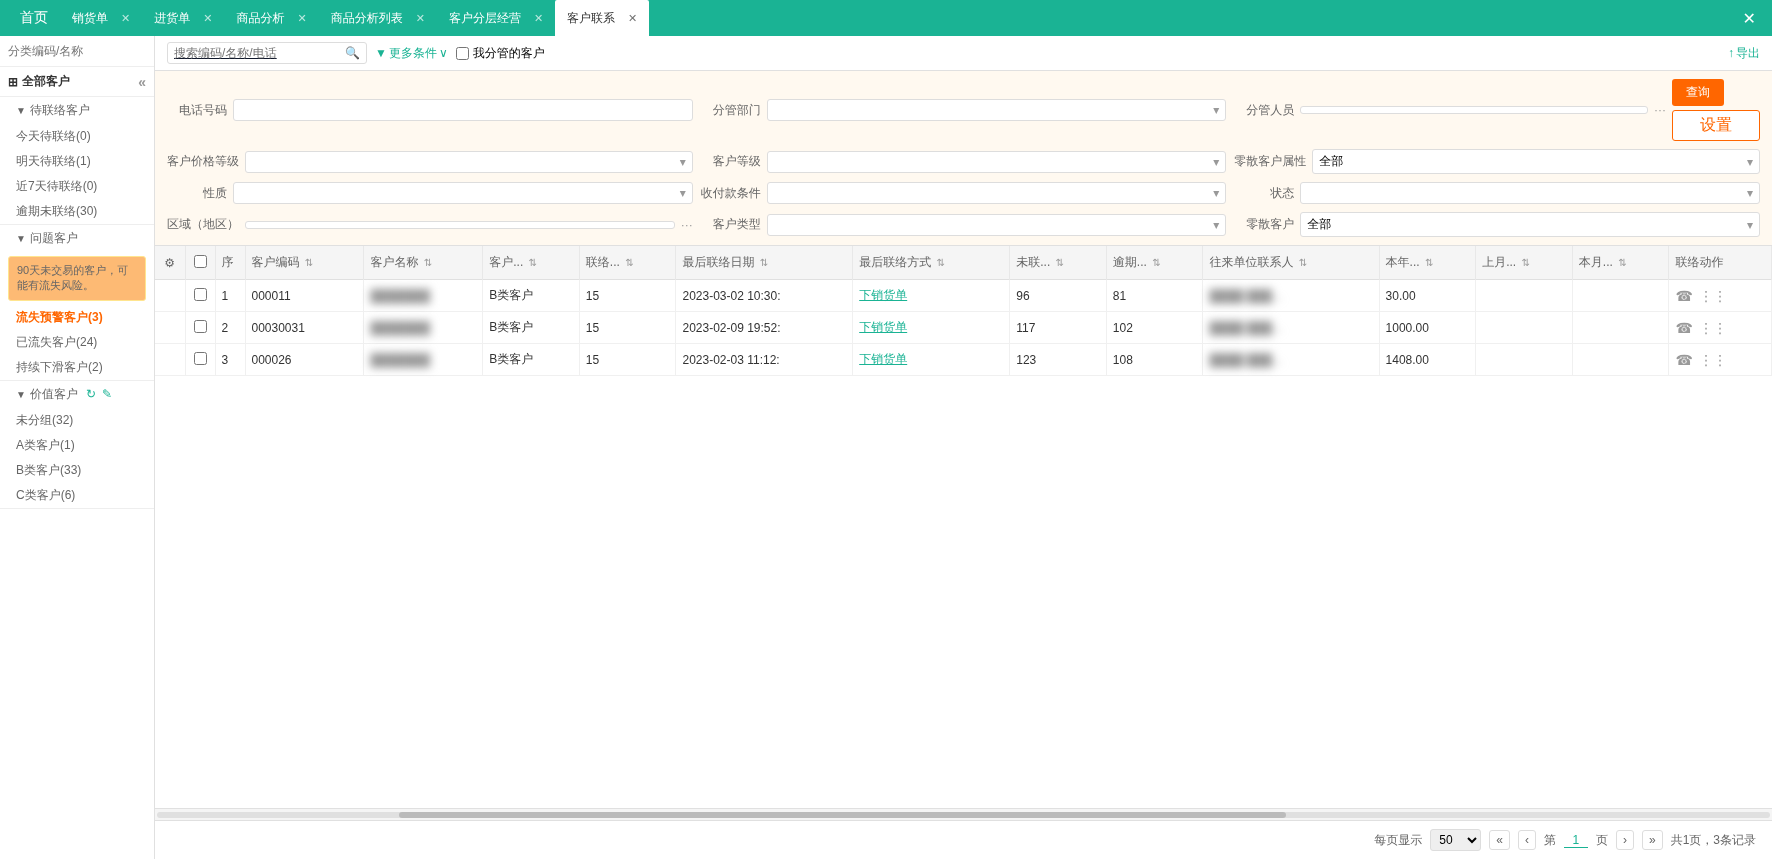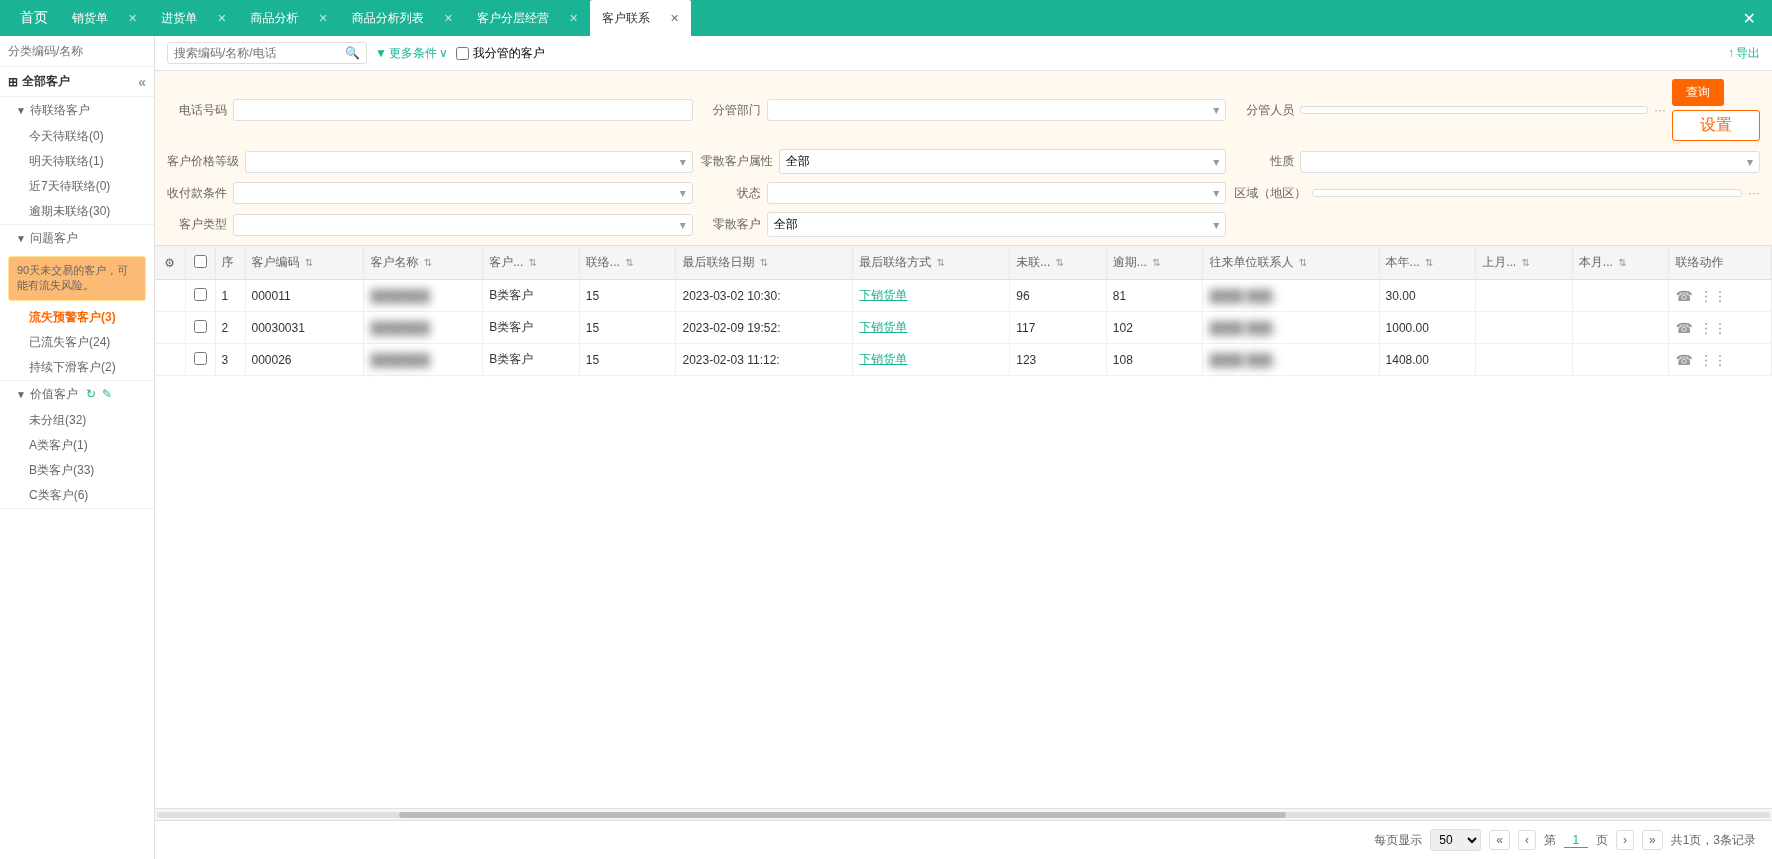--- a/index.html
+++ b/index.html
@@ -16,21 +16,21 @@
     }
     .nav-tab {
       display: inline-flex;
       align-items: center;
       padding: 0 12px;
       height: 36px;
       cursor: pointer;
       color: white;
       font-size: 13px;
       white-space: nowrap;
-      gap: 20px;
+      gap: 13px;
     }
     .nav-tab.active {
       background: white;
       color: #333;
       border-radius: 2px 2px 0 0;
     }
     .nav-tab .close-btn {
       font-size: 11px;
       opacity: 0.7;
       cursor: pointer;
@@ -97,21 +97,21 @@
       align-items: center;
       padding: 5px 8px 5px 16px;
       color: #666;
       cursor: pointer;
       gap: 4px;
     }
     .sidebar-group-title .arrow {
       font-size: 10px;
     }
     .sidebar-item {
-      padding: 4px 8px 4px 29px;
+      padding: 4px 8px 4px 16px;
       color: #666;
       cursor: pointer;
     }
     .sidebar-item.active {
       color: #ff6600;
       font-weight: bold;
     }
     .sidebar-section {
       border-bottom: 1px solid #eee;
     }
@@ -152,20 +152,21 @@
       padding: 3px 6px;
       gap: 4px;
       width: 200px;
     }
     .filter-search input {
       border: none;
       outline: none;
       font-size: 12px;
       color: #0f172a;
       width: 100%;
+      text-decoration: underline;
     }
     .filter-more-btn {
       color: #1ab394;
       cursor: pointer;
       display: flex;
       align-items: center;
       gap: 2px;
     }
     .filter-checkbox-label {
       display: flex;
@@ -495,20 +496,27 @@
         </div>
         <span class="filter-dots">···</span>
         <div class="filter-actions" style="grid-row: 1 / 4;">
           <button class="query-btn">查询</button>
           <button class="settings-btn">设置</button>
         </div>
       </div>
 
       <div class="filter-row">
         <span class="filter-label">客户价格等级</span>
+        <div class="filter-select">
+          <span></span>
+          <span class="arrow chevron-down"></span>
+        </div>
+      </div>
+      <div class="filter-row">
+        <span class="filter-label">客户等级</span>
         <div class="filter-select">
           <span></span>
           <span class="arrow chevron-down"></span>
         </div>
       </div>
       <div class="filter-row">
         <span class="filter-label">零散客户属性</span>
         <div class="filter-select">
           <span>全部</span>
           <span class="arrow chevron-down"></span>

